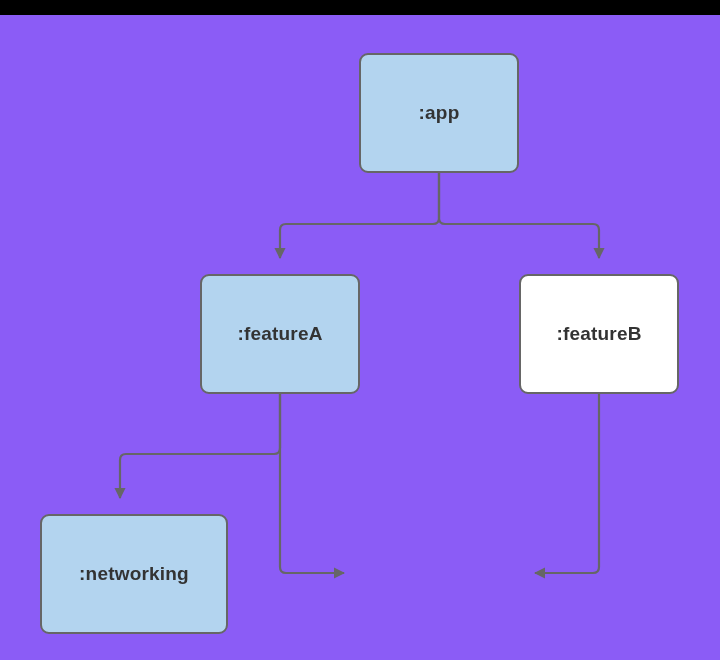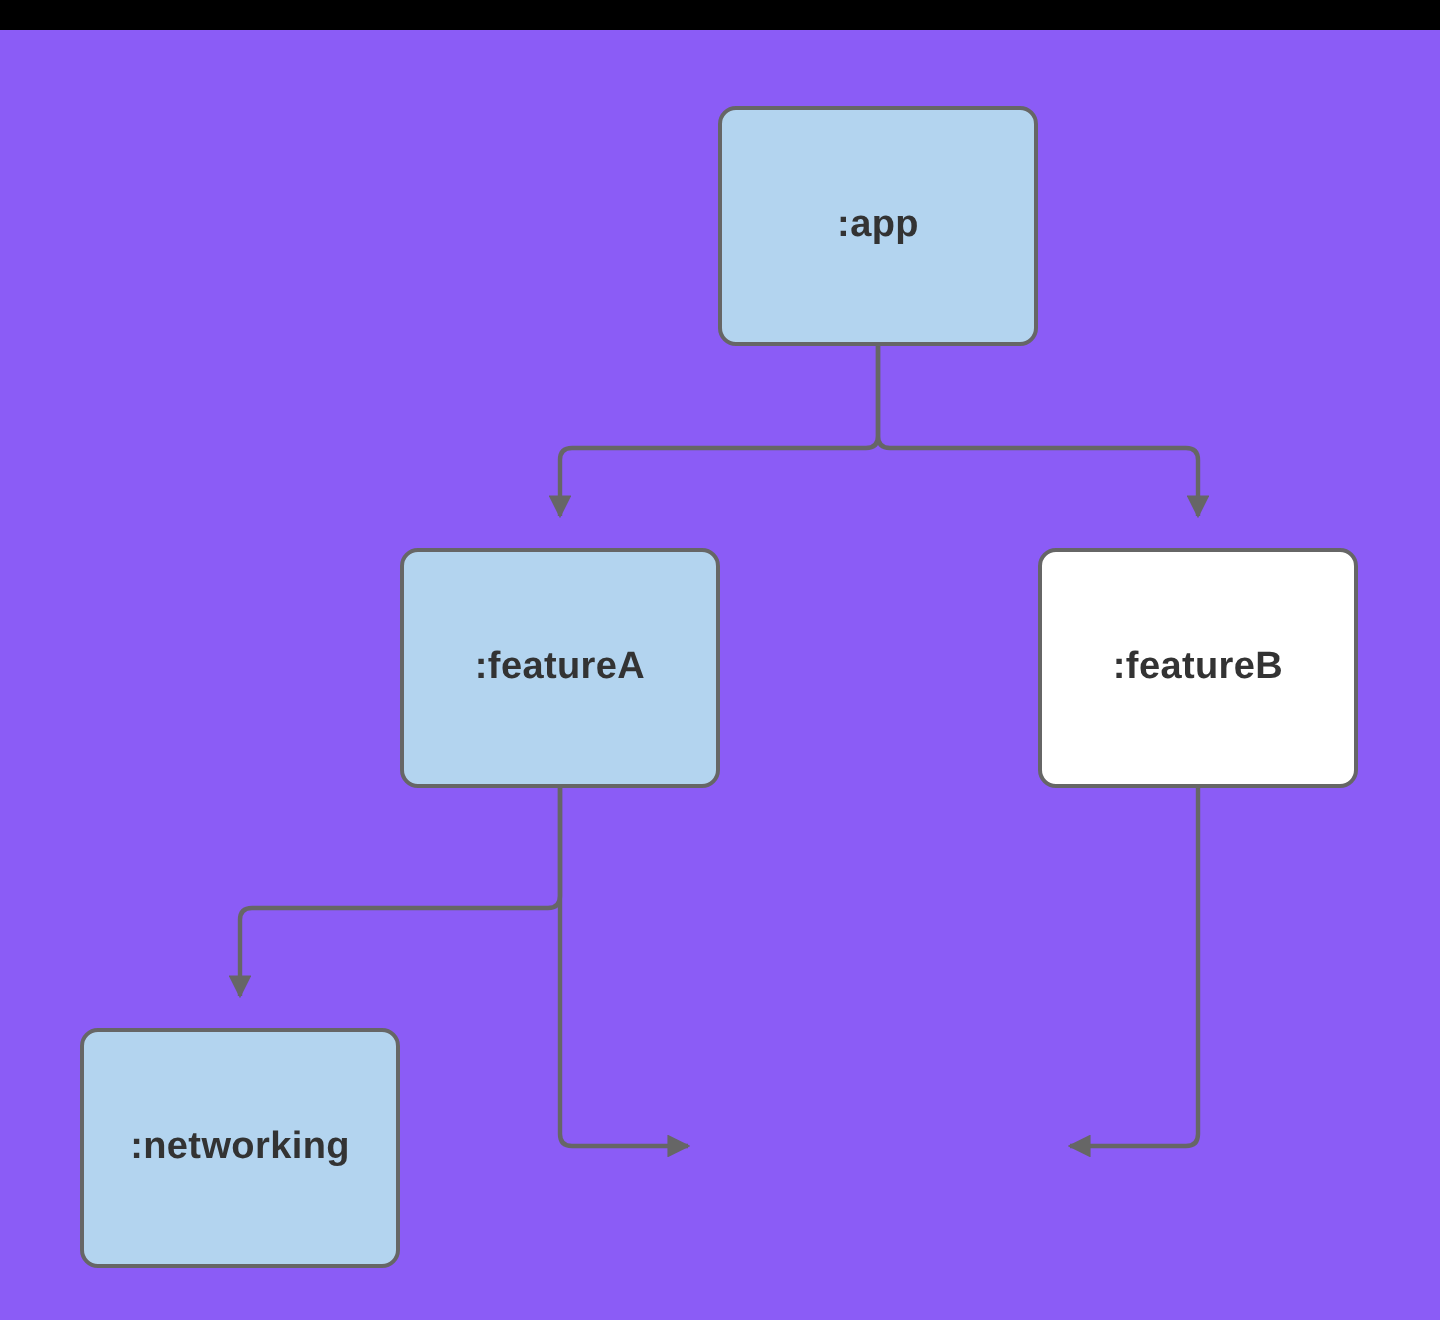--- a/index.html
+++ b/index.html
@@ -84,18 +84,18 @@
   </div>
 
   <div class="node" style="left:200px; top:259px; width:160px; height:120px; background:#b3d4ef;text-align:right;">
     <span class="node-label">:featureA</span>
   </div>
 
   <div class="node" style="left:519px; top:259px; width:160px; height:120px; background:#ffffff;">
     <span class="node-label">:featureB</span>
   </div>
 
-  <div class="node" style="left:40px; top:499px; width:160px; height:120px; background:#b3d4ef;">
+  <div class="node" style="left:40px; top:499px; width:188px; height:120px; background:#b3d4ef;">
     <span class="node-label">:networking</span>
   </div>
 
 
 </div>
 
 </body></html>

